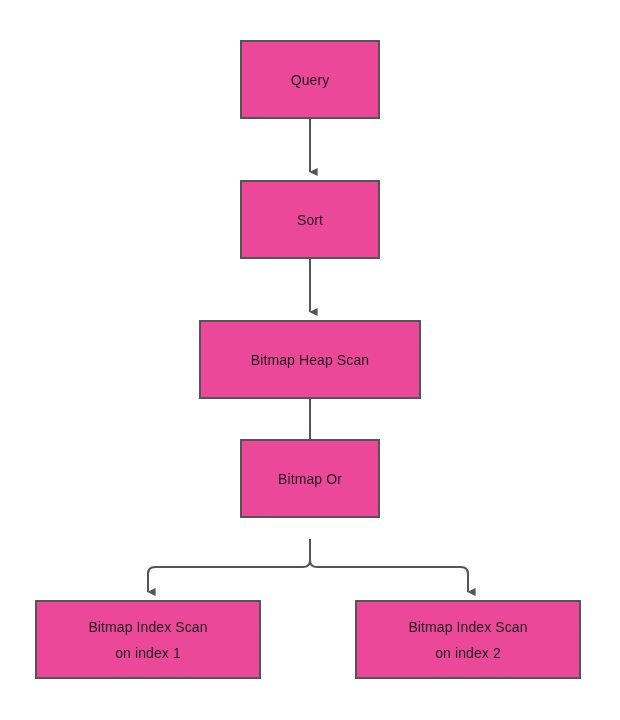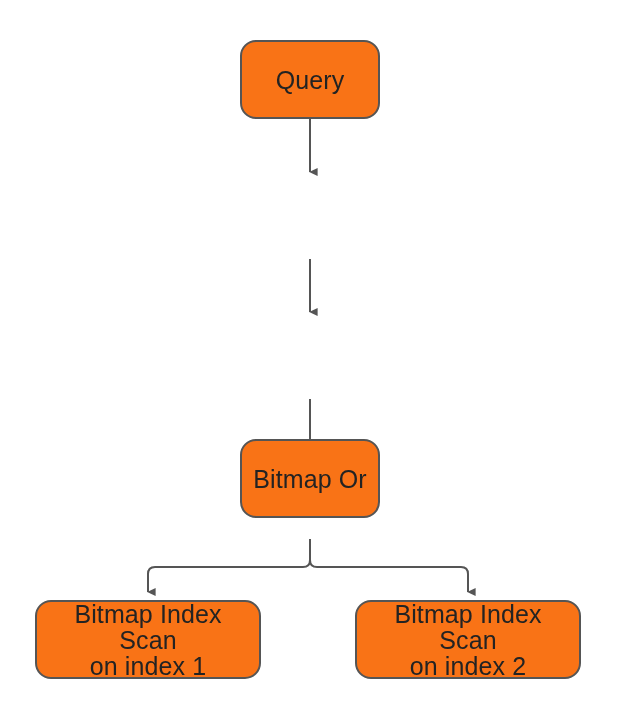--- a/index.html
+++ b/index.html
@@ -23,29 +23,29 @@
   #connector-layer {
     position: absolute;
     left: 0;
     top: 0;
     width: 620px;
     height: 720px;
   }
   .node {
     position: absolute;
     box-sizing: border-box;
-    background: #f97316;
+    background: #ec4899;
     border: 2px solid #555555;
-    border-radius: 16px;
+    border-radius: 0;
     display: flex;
     align-items: center;
     justify-content: center;
     text-align: center;
     color: #232323;
-    font-size: 25px;
+    font-size: 14px;
     line-height: 26px;
     letter-spacing: 0.1px;
     z-index: 2;
   }
   .node-label {
     display: block;
     white-space: pre-line;
     padding: 0 6px;
   }
 </style>
@@ -69,21 +69,27 @@
 
     <path d="M 310 539 L 310 560 Q 310 567 303 567 L 155 567 Q 148 567 148 574 L 148 592" fill="none" stroke="#555555" stroke-width="2" marker-end="url(#arrowhead)"></path>
 
     <path d="M 310 539 L 310 560 Q 310 567 317 567 L 461 567 Q 468 567 468 574 L 468 592" fill="none" stroke="#555555" stroke-width="2" marker-end="url(#arrowhead)"></path>
   </svg>
 
   <div class="node" style="left:240px; top:40px; width:140px; height:79px;">
     <span class="node-label">Query</span>
   </div>
 
+  <div class="node" style="left:240px; top:180px; width:140px; height:79px;">
+    <span class="node-label">Sort</span>
+  </div>
 
+  <div class="node" style="left:199px; top:320px; width:222px; height:79px;">
+    <span class="node-label">Bitmap Heap Scan</span>
+  </div>
 
   <div class="node" style="left:240px; top:439px; width:140px; height:79px;">
     <span class="node-label">Bitmap Or</span>
   </div>
 
   <div class="node" style="left:35px; top:600px; width:226px; height:79px;">
     <span class="node-label">Bitmap Index Scan
 on index 1</span>
   </div>
 

